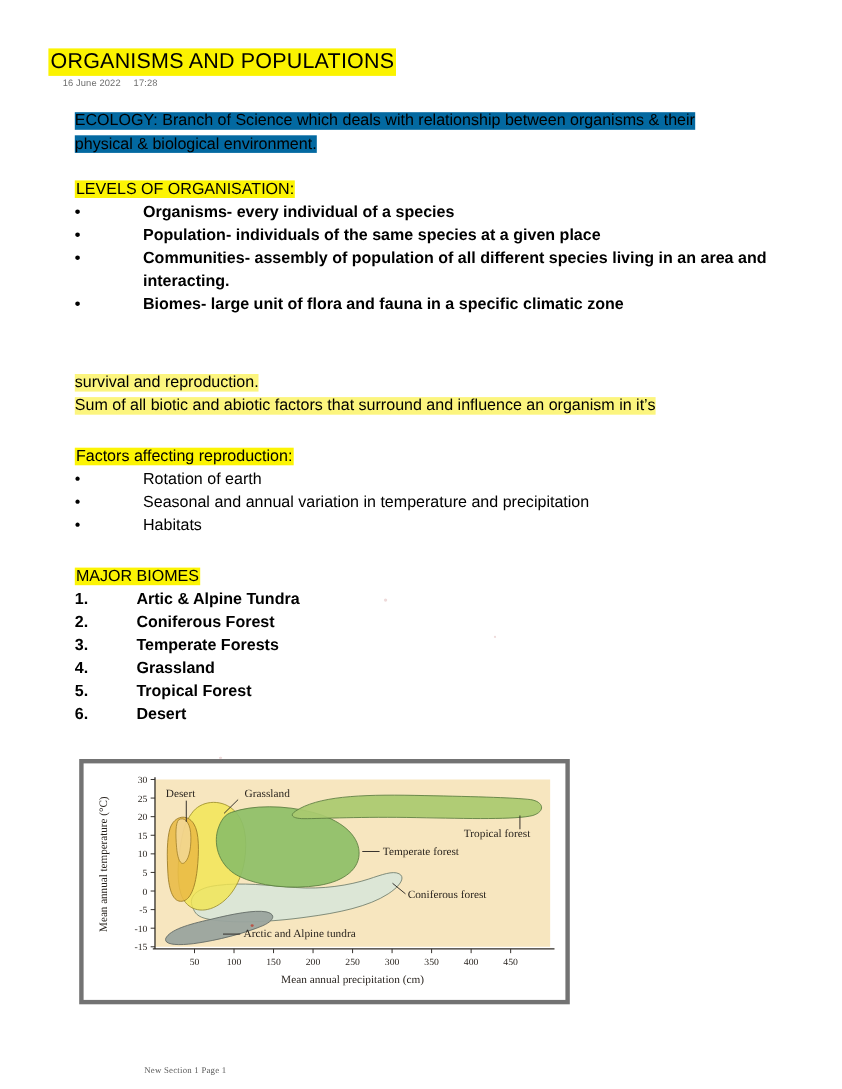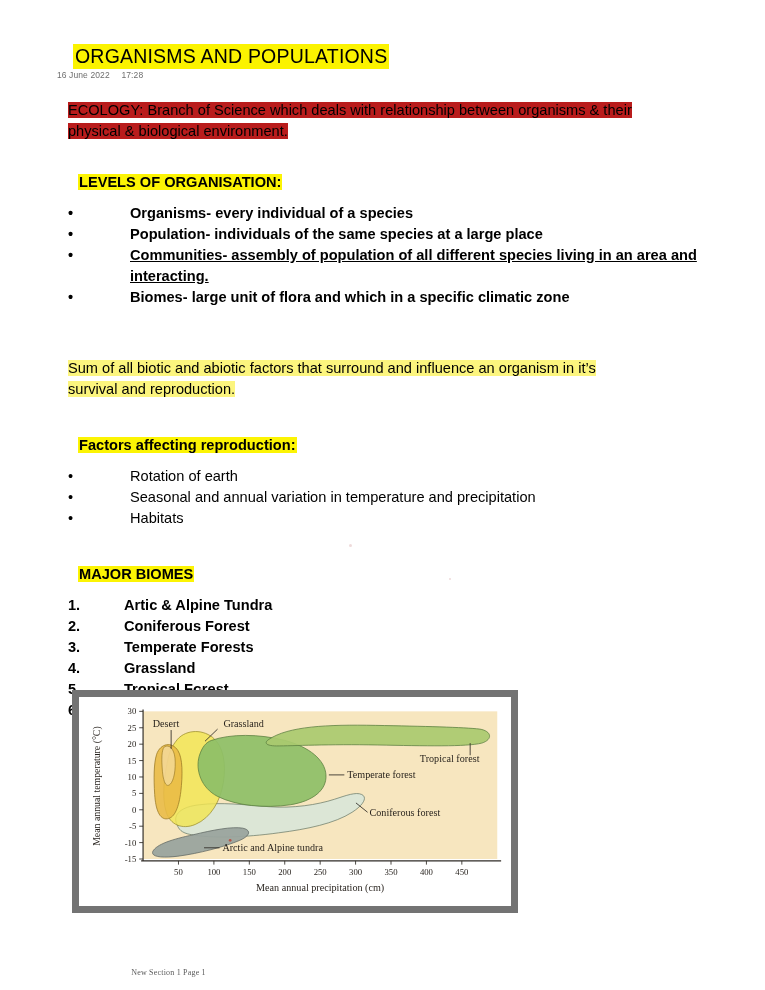--- a/index.html
+++ b/index.html
@@ -19,21 +19,21 @@
 
   .page {
     position: absolute;
     inset: 0;
     background: #ffffff;
   }
 
   
   .title-row {
     position: absolute;
-    left: 73px;
+    left: 44px;
     top: 44px;
   }
   .page-title {
     display: inline;
     font-size: 19.5px;
     font-weight: 400;
     letter-spacing: 0.2px;
     background: #fbf300;
     color: #000;
     line-height: 1.3;
@@ -56,30 +56,30 @@
     left: 68px;
     top: 100px;
     width: 640px;
   }
   .para {
     font-size: 14.6px;
     line-height: 21px;
     margin: 0;
     font-weight: 400;
   }
-  .hl-strong { background: #b91c1c; }
+  .hl-strong { background: #0369a1; }
   .hl-soft   { background: #fcf57e; }
   .block-gap-md { height: 20px; }
   .block-gap-lg { height: 25px; }
 
   .heading {
     font-size: 14.6px;
-    font-weight: 700;
+    font-weight: 400;
     line-height: 21px;
-    margin: 10px;
+    margin: 0;
   }
   .heading span.mark { background: #fcf404; padding: 0 1px; }
 
   
   ul.plain, ol.plain {
     list-style: none;
     margin: 0;
     padding: 0;
   }
   li.item {
@@ -89,30 +89,30 @@
     align-items: baseline;
   }
   li.item.bold-item { font-weight: 700; }
   li.item .marker {
     display: inline-block;
     width: 62px;
     flex: 0 0 62px;
   }
   li.item .marker.num { width: 56px; flex: 0 0 56px; }
   li.item .txt { display: block; }
-  li.item .txt.wrap { width: 578px; text-decoration: underline; }
+  li.item .txt.wrap { width: 578px; }
 
   
   .figure {
     position: absolute;
     left: 72px;
     top: 690px;
     width: 446px;
     height: 223px;
-    border: 7px solid #737373;
+    border: 4px solid #737373;
     background: #ffffff;
     box-sizing: border-box;
     padding: 5px 6px 4px 6px;
   }
   .fig-inner {
     position: relative;
     width: 100%;
     height: 100%;
   }
   .fig-svg { display: block; width: 100%; height: 100%; }
@@ -164,40 +164,40 @@
     <div class="heading">
       <span class="mark">LEVELS OF ORGANISATION:</span>
     </div>
     <ul class="plain">
       <li class="item bold-item">
         <span class="marker">•</span>
         <span class="txt">Organisms- every individual of a species</span>
       </li>
       <li class="item bold-item">
         <span class="marker">•</span>
-        <span class="txt">Population- individuals of the same species at a large place</span>
+        <span class="txt">Population- individuals of the same species at a given place</span>
       </li>
       <li class="item bold-item">
         <span class="marker">•</span>
         <span class="txt wrap">Communities- assembly of population of all different species living in an area and interacting.</span>
       </li>
       <li class="item bold-item">
         <span class="marker">•</span>
-        <span class="txt">Biomes- large unit of flora and which in a specific climatic zone</span>
+        <span class="txt">Biomes- large unit of flora and fauna in a specific climatic zone</span>
       </li>
     </ul>
 
     <div class="block-gap-lg"></div>
 
 
     <div class="block-gap-lg"></div>
 
     <div>
+      <div class="para"><span class="hl-soft">survival and reproduction.</span></div>
       <div class="para"><span class="hl-soft">Sum of all biotic and abiotic factors that surround and influence an organism in it’s</span></div>
-      <div class="para"><span class="hl-soft">survival and reproduction.</span></div>
     </div>
 
     <div class="block-gap-lg"></div>
 
     <div class="heading">
       <span class="mark">Factors affecting reproduction:</span>
     </div>
     <ul class="plain">
       <li class="item">
         <span class="marker">•</span>

